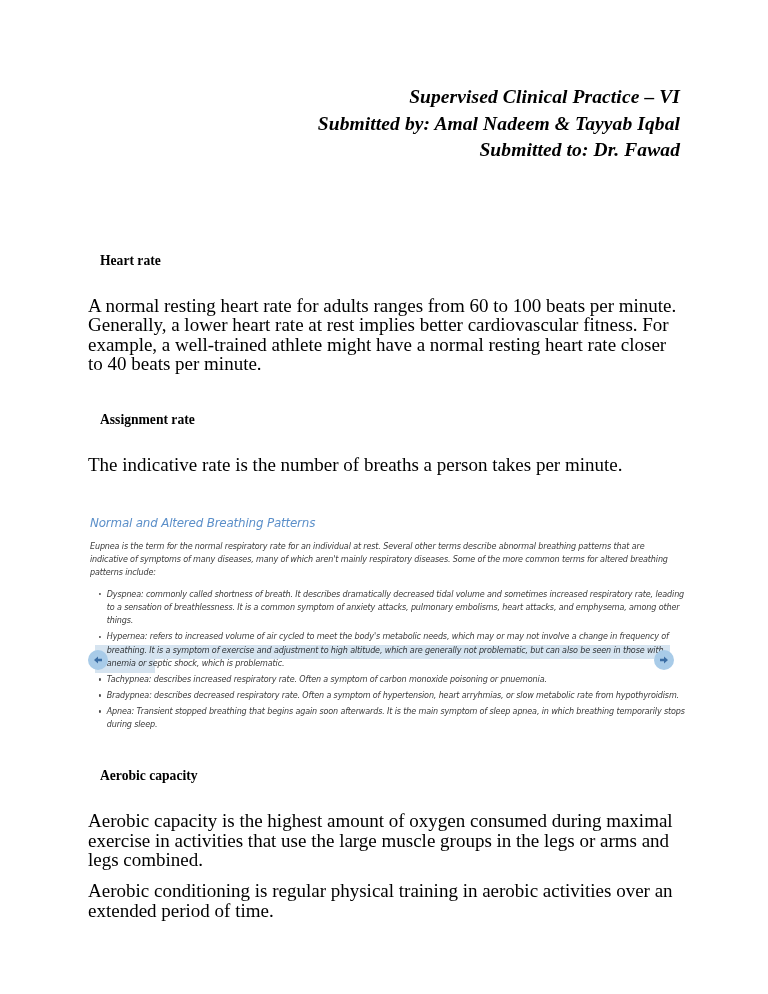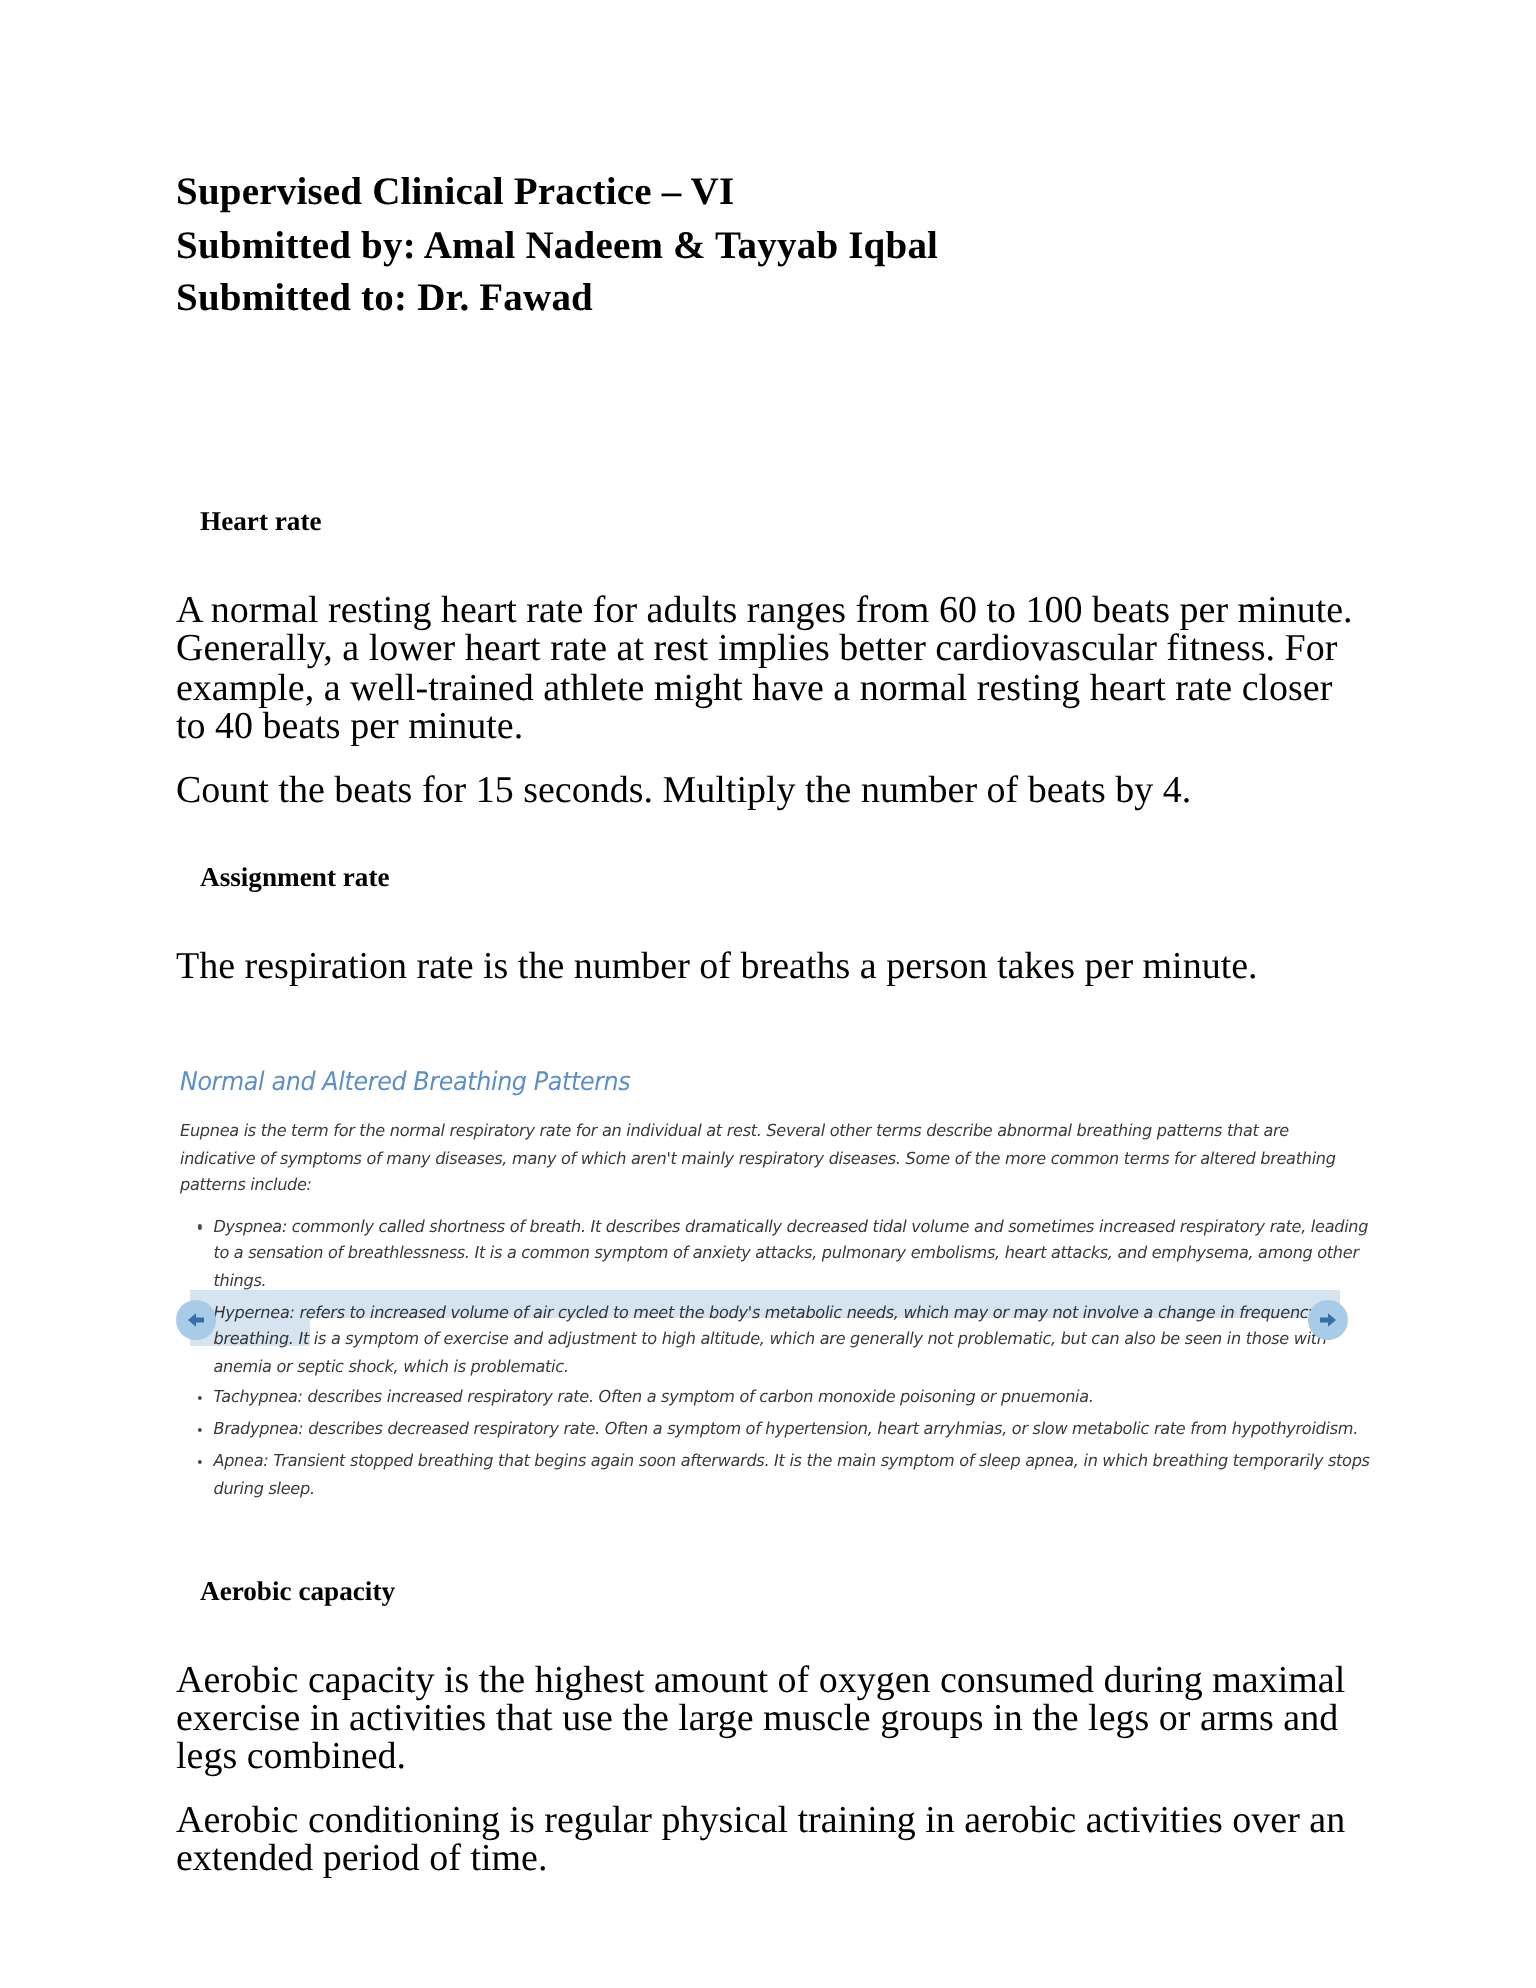--- a/index.html
+++ b/index.html
@@ -22,21 +22,22 @@
     inset: 0;
     background: #ffffff;
   }
 
   
   .title-block {
     position: absolute;
     left: 88px;
     top: 84px;
     width: 592px;
-    text-align: left;
+    text-align: right;
+    font-style: italic;
   }
   .title-line {
     font-weight: bold;
     font-size: 19.5px;
     line-height: 26.5px;
     letter-spacing: 0.1px;
     white-space: nowrap;
   }
 
   
@@ -155,27 +156,26 @@
     <div class="title-line">Submitted by: Amal Nadeem &amp; Tayyab Iqbal</div>
     <div class="title-line">Submitted to: Dr. Fawad</div>
   </div>
 
   <div class="body-area">
 
     <h2 class="section-heading">Heart rate</h2>
     <div class="sp-a"></div>
     <p class="para">A normal resting heart rate for adults ranges from 60 to 100 beats per minute. Generally, a lower heart rate at rest implies better cardiovascular fitness. For example, a well-trained athlete might have a normal resting heart rate closer to 40 beats per minute.</p>
     <div class="sp-b"></div>
-    <p class="para">Count the beats for 15 seconds. Multiply the number of beats by 4.</p>
 
     <div class="sp-c"></div>
 
     <h2 class="section-heading">Assignment rate</h2>
     <div class="sp-a"></div>
-    <p class="para">The respiration rate is the number of breaths a person takes per minute.</p>
+    <p class="para">The indicative rate is the number of breaths a person takes per minute.</p>
     <div class="sp-b"></div>
     <div class="sp-b"></div>
 
     <div style="height:15px"></div>
 
     <div class="embedded-image">
       <div class="emb-heading" style="color:#5b8fc9">Normal and Altered Breathing Patterns</div>
       <div class="emb-intro">Eupnea is the term for the normal respiratory rate for an individual at rest. Several other terms describe abnormal breathing patterns that are indicative of symptoms of many diseases, many of which aren't mainly respiratory diseases. Some of the more common terms for altered breathing patterns include:</div>
       <ul class="emb-list">
         <li>Dyspnea: commonly called shortness of breath. It describes dramatically decreased tidal volume and sometimes increased respiratory rate, leading to a sensation of breathlessness. It is a common symptom of anxiety attacks, pulmonary embolisms, heart attacks, and emphysema, among other things.</li>

